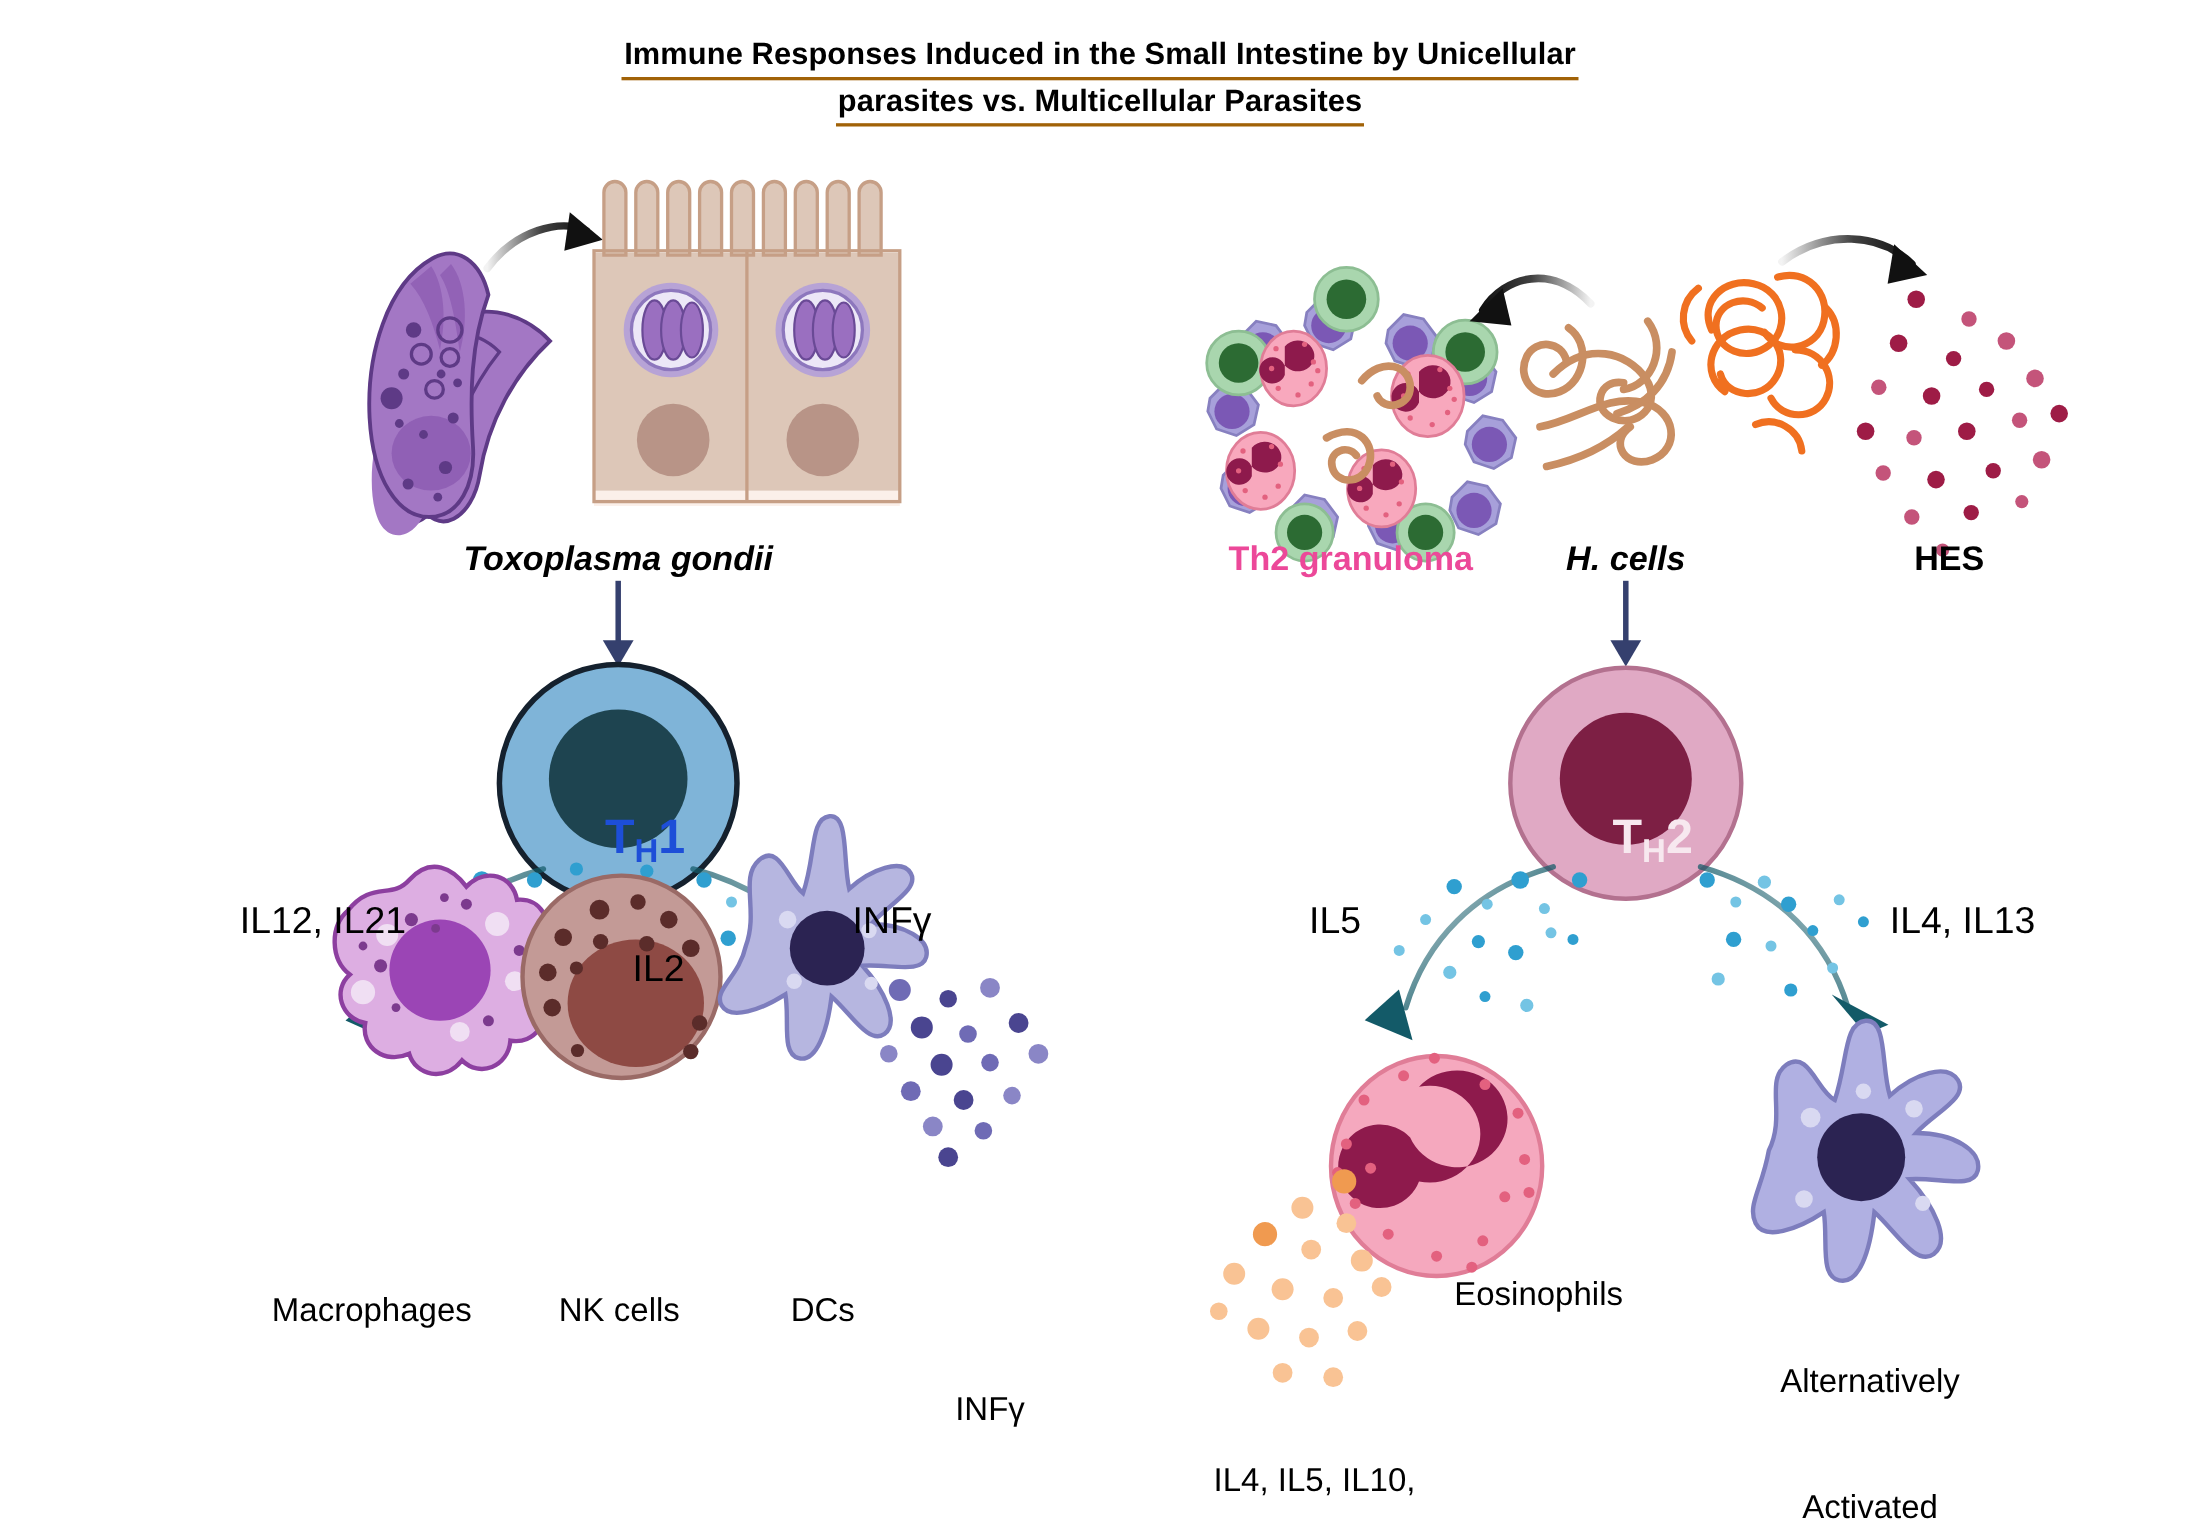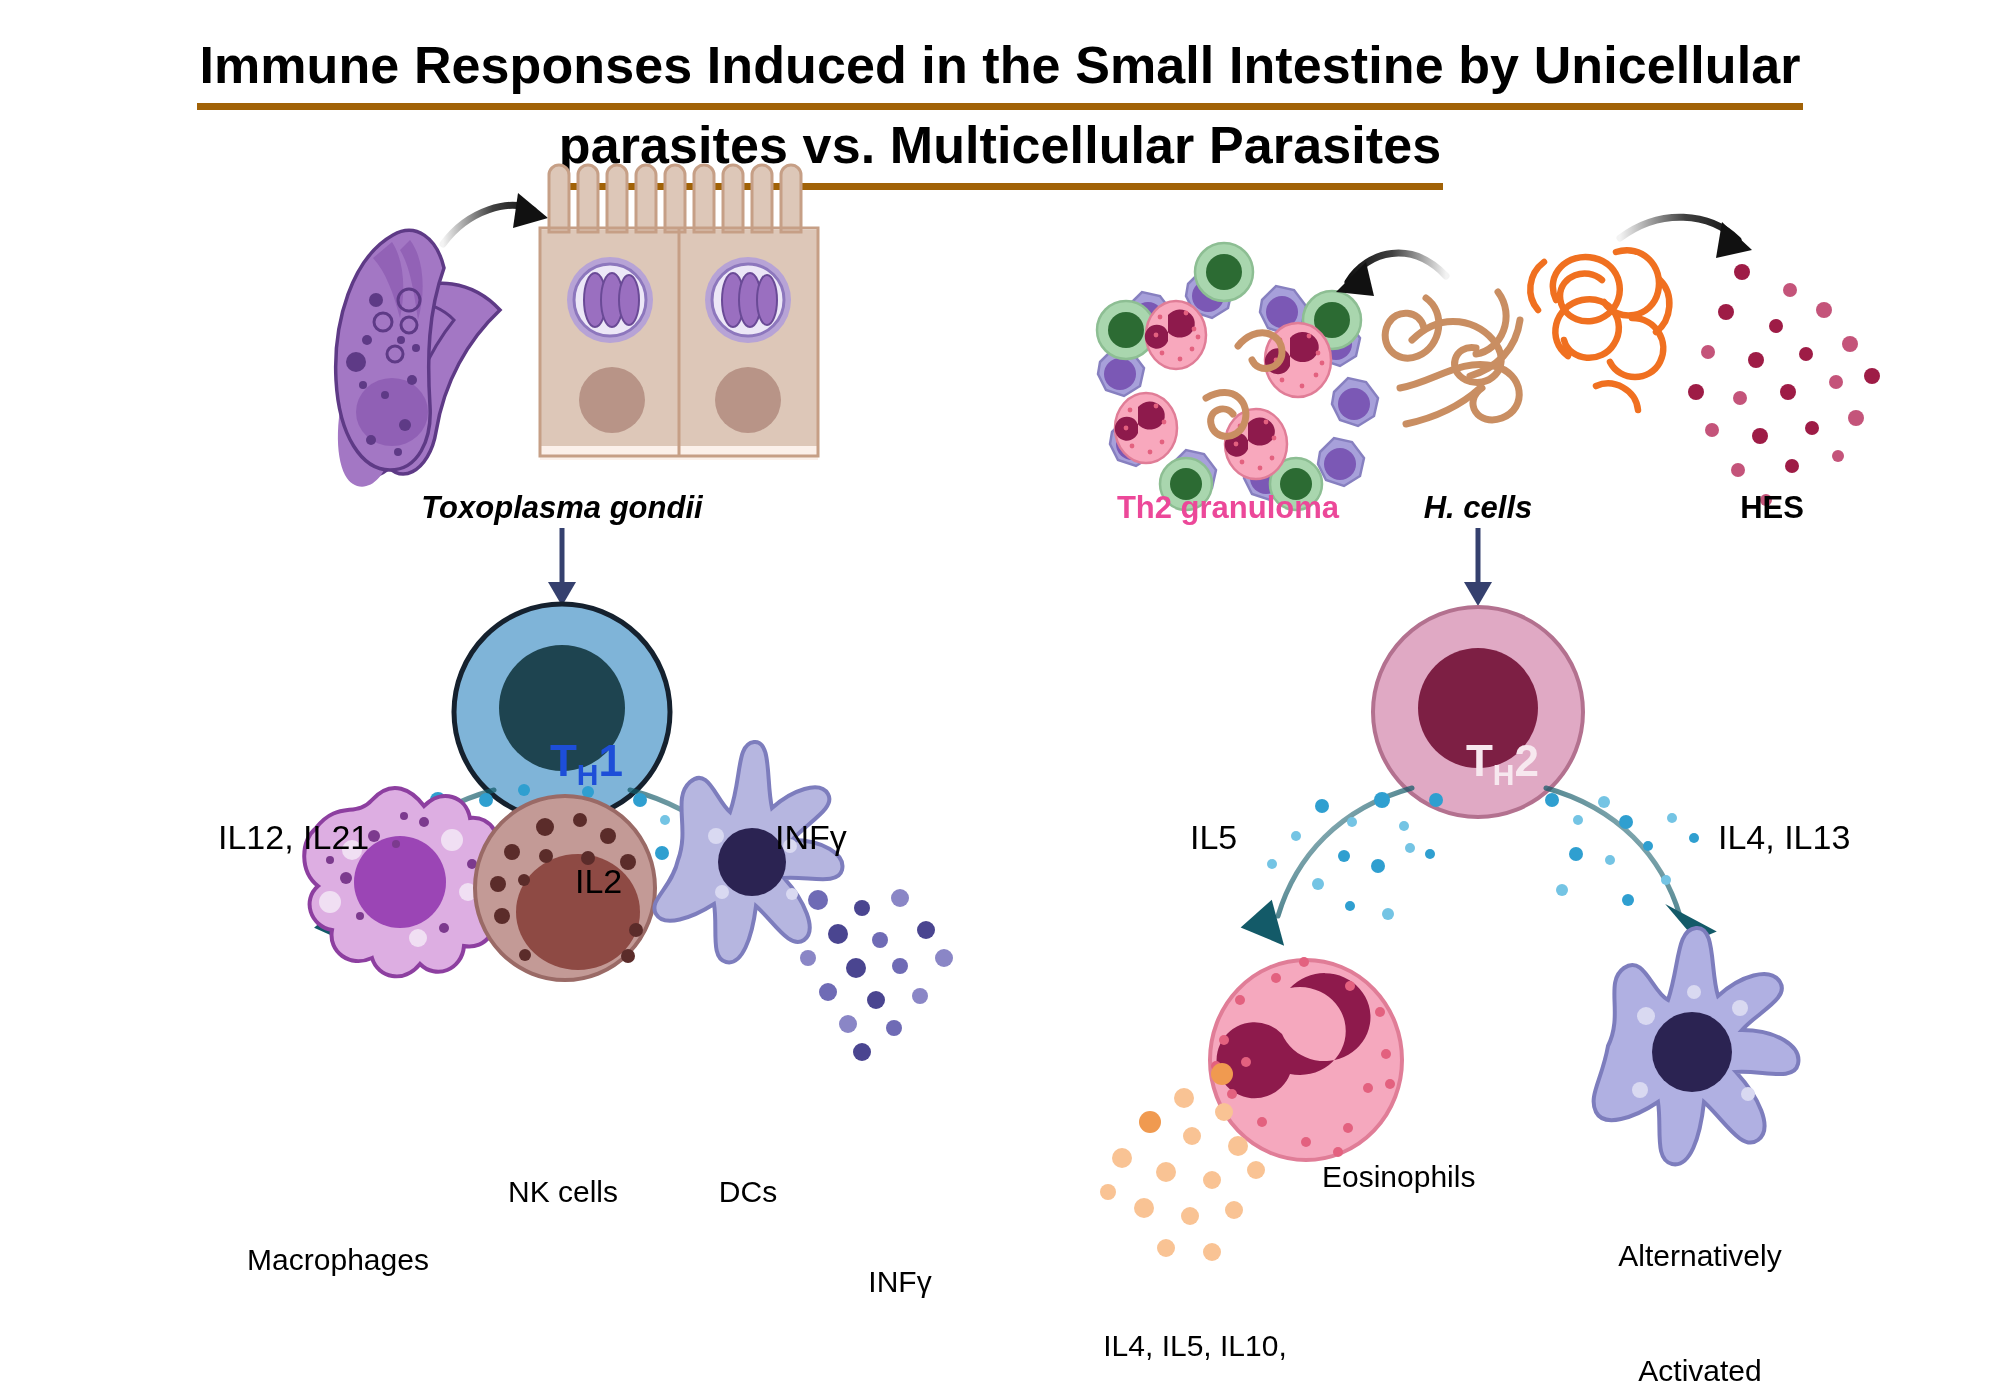--- a/index.html
+++ b/index.html
@@ -12,23 +12,23 @@
   }
   #stage{position:absolute;left:0;top:0;width:2000px;height:1400px;}
 
   
   .title-wrap{
     position:absolute;left:0;top:30px;width:2000px;
     text-align:center;
   }
   .title-line{
     display:inline-block;
-    font-size:52px;font-weight:bold;color:#000;
+    font-size:28px;font-weight:bold;color:#000;
     letter-spacing:0.1px;line-height:1.38;
-    border-bottom:7px solid #a16207;
+    border-bottom:3px solid #a16207;
     padding:0 2px 1px 2px;
   }
 
   
   .lbl{position:absolute;color:#000000;white-space:pre;}
   .lbl.center{transform:translateX(-50%);text-align:center;}
   .species{font-style:italic;font-weight:bold;font-size:31px;}
   .cyto{font-size:34px;}
   .cellname{font-size:30px;}
   .gold{color:#ec4899;font-weight:bold;font-size:31px;}
@@ -556,21 +556,21 @@
   <div class="lbl species center" style="left:562px;top:490px;">Toxoplasma gondii</div>
 
   <div class="lbl center" style="left:562px;top:686px;color:#1d4ed8;font-size:44px;font-weight:bold;">
     <span>T</span><span style="font-size:30px;vertical-align:-9px;">H</span><span>1</span>
   </div>
 
   <div class="lbl cyto" style="left:218px;top:818px;">IL12, IL21</div>
   <div class="lbl cyto" style="left:575px;top:862px;">IL2</div>
   <div class="lbl cyto" style="left:775px;top:818px;">INFγ</div>
 
-  <div class="lbl cellname center" style="left:338px;top:1243px;">Macrophages</div>
+  <div class="lbl cellname center" style="left:338px;top:1175px;">Macrophages</div>
   <div class="lbl cellname center" style="left:563px;top:1175px;">NK cells</div>
   <div class="lbl cellname center" style="left:748px;top:1175px;">DCs</div>
   <div class="lbl cellname center" style="left:900px;top:1265px;">INFγ</div>
 
   <div class="lbl gold center" style="left:1228px;top:490px;">Th2 granuloma</div>
   <div class="lbl species center" style="left:1478px;top:490px;">H. cells</div>
   <div class="lbl crimson center" style="left:1772px;top:490px;">HES</div>
 
   <div class="lbl center" style="left:1478px;top:686px;color:#f7e8ef;font-size:44px;font-weight:bold;">
     <span>T</span><span style="font-size:30px;vertical-align:-9px;">H</span><span>2</span>

